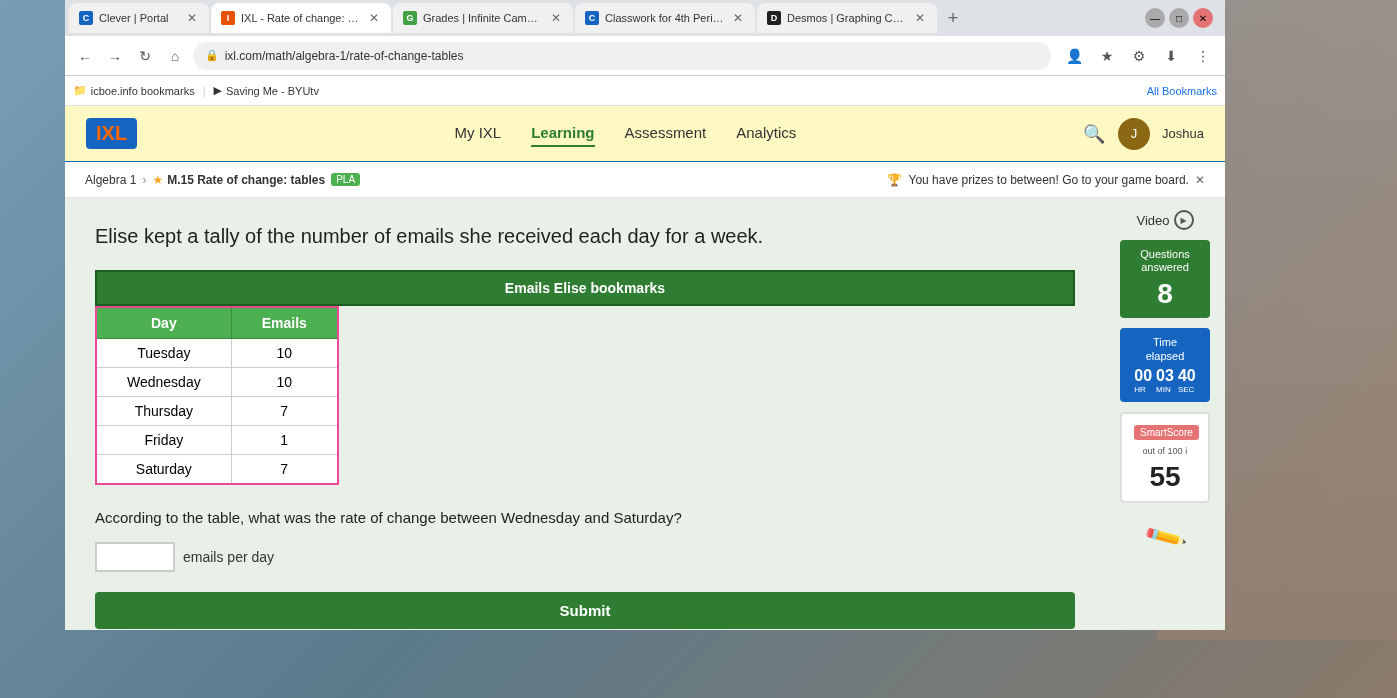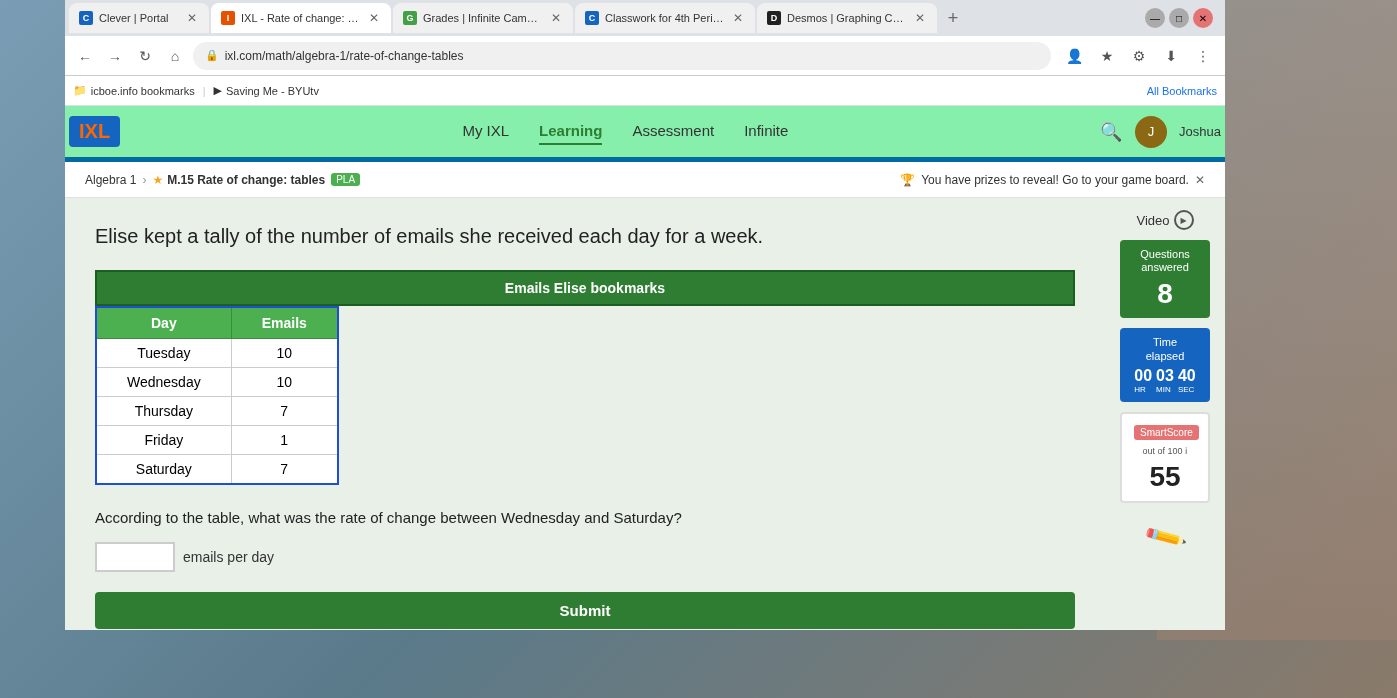--- a/index.html
+++ b/index.html
@@ -196,26 +196,26 @@
 
     .bookmarks-right {
       margin-left: auto;
       font-size: 11px;
       color: #1a73e8;
       cursor: pointer;
     }
 
     
     .ixl-header {
-      background: #86efac;
+      background: #fef9c3;
       height: 56px;
       display: flex;
       align-items: center;
-      padding: 0 4px;
-      border-bottom: 5px solid #0369a1;
+      padding: 0 21px;
+      border-bottom: 1px solid #0369a1;
       flex-shrink: 0;
     }
 
     .ixl-logo {
       background: #1565c0;
       color: white;
       font-weight: bold;
       font-size: 20px;
       padding: 4px 10px;
       border-radius: 4px;
@@ -344,21 +344,21 @@
       color: white;
       text-align: center;
       padding: 8px 20px;
       font-size: 14px;
       font-weight: bold;
       border: 2px solid #1b5e20;
     }
 
     table.data-table {
       border-collapse: collapse;
-      border: 2px solid #1d4ed8;
+      border: 2px solid #ec4899;
     }
 
     table.data-table th {
       background: #4caf50;
       color: white;
       padding: 7px 30px;
       font-size: 14px;
       border: 1px solid #388e3c;
       text-align: center;
     }
@@ -629,38 +629,38 @@
   </div>
 
   <div class="ixl-header">
     <div class="ixl-logo">
       <span>I<span style="color:#ff6600;">X</span>L</span>
     </div>
     <div class="ixl-nav">
       <span class="ixl-nav-item">My IXL</span>
       <span class="ixl-nav-item active">Learning</span>
       <span class="ixl-nav-item">Assessment</span>
-      <span class="ixl-nav-item">Infinite</span>
+      <span class="ixl-nav-item">Analytics</span>
     </div>
     <div class="ixl-header-right">
       <span class="ixl-search-icon">🔍</span>
       <div class="ixl-avatar">J</div>
       <span class="ixl-username">Joshua</span>
     </div>
   </div>
 
   <div class="breadcrumb-bar">
     <span class="breadcrumb-item">Algebra 1</span>
     <span class="breadcrumb-sep">›</span>
     <span class="breadcrumb-star">★</span>
     <span class="breadcrumb-current">M.15 Rate of change: tables</span>
     <span class="breadcrumb-badge">PLA</span>
     <div class="breadcrumb-right">
       <span class="trophy-icon">🏆</span>
-      <span>You have prizes to reveal! Go to your game board.</span>
+      <span>You have prizes to between! Go to your game board.</span>
       <span style="cursor:pointer;color:#666;">✕</span>
     </div>
   </div>
 
   <div class="main-content">
 
     <div class="problem-area">
       <p class="problem-text">Elise kept a tally of the number of emails she received each day for a week.</p>
 
       <div class="data-table-container">

